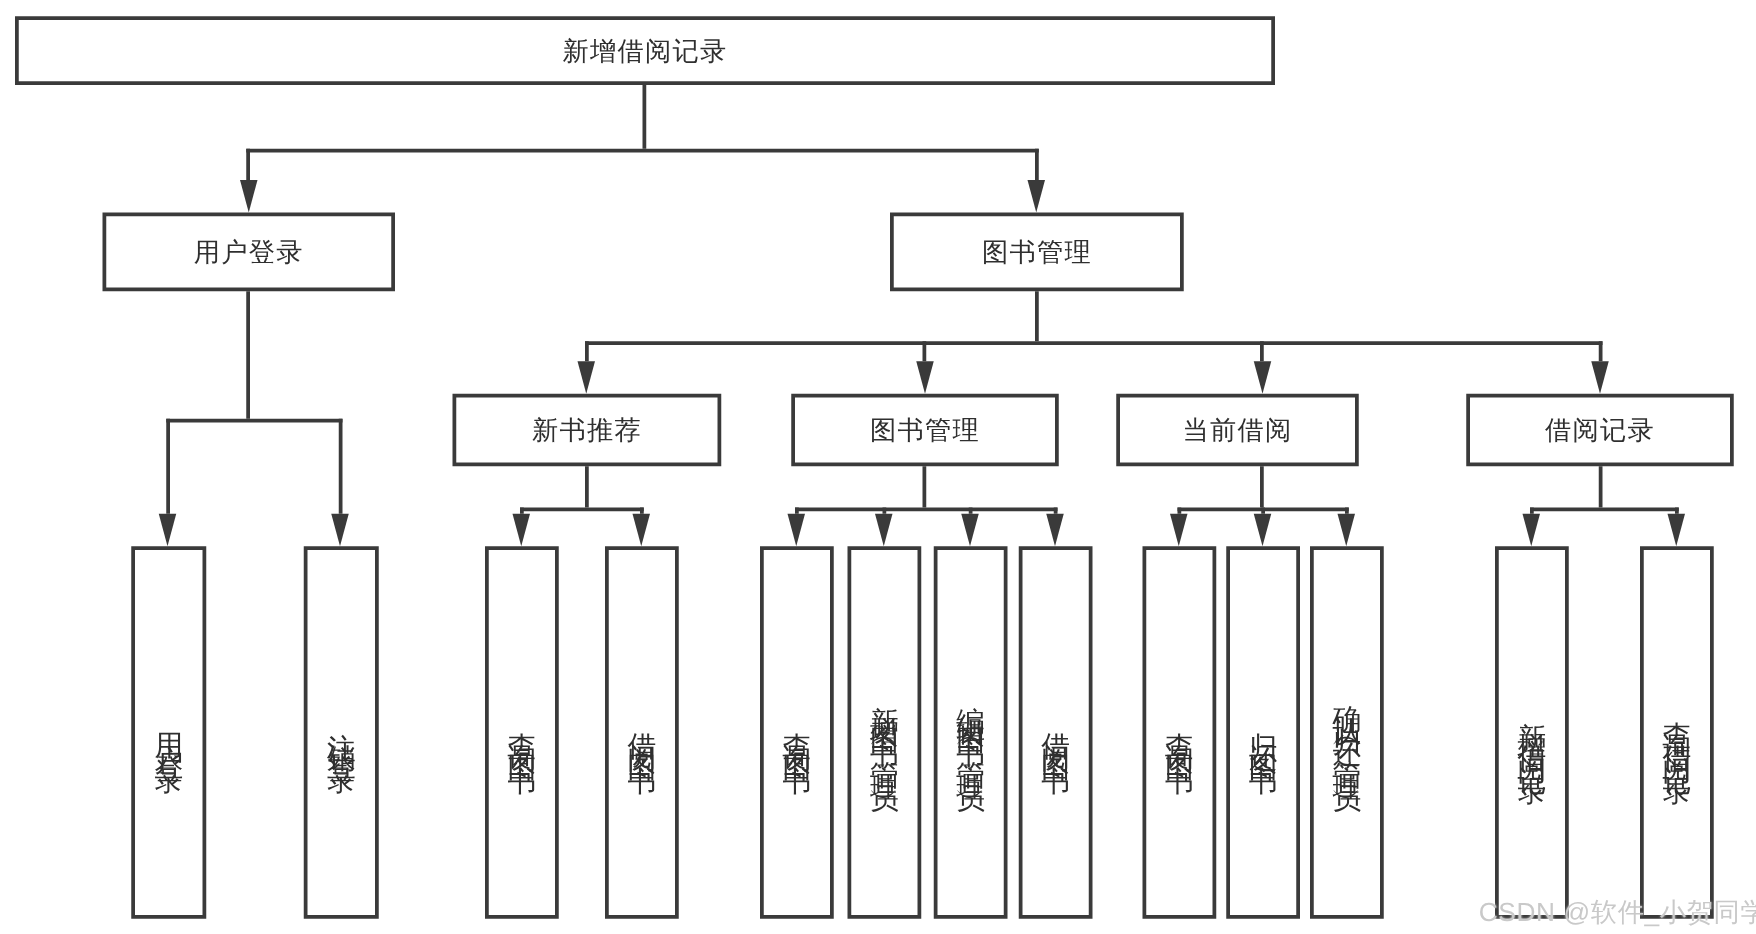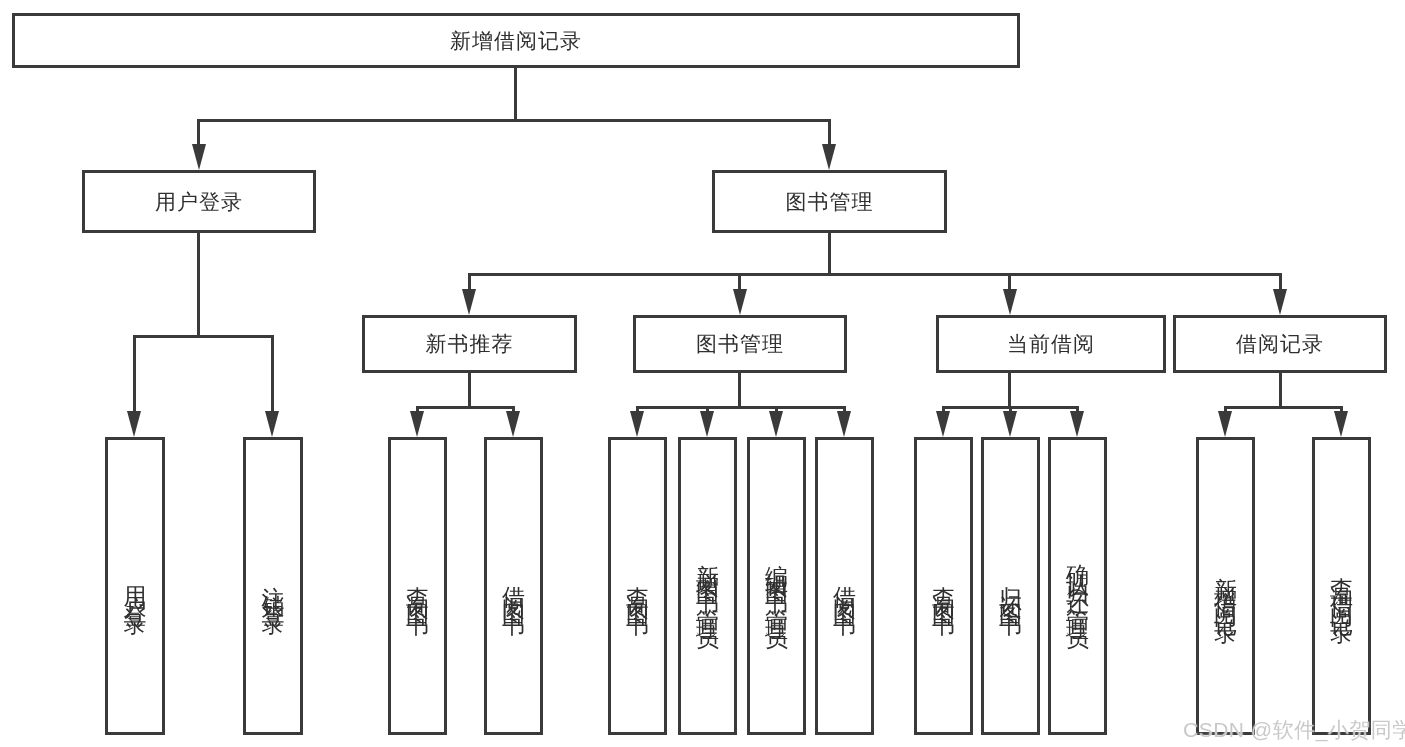--- a/index.html
+++ b/index.html
@@ -44,21 +44,21 @@
   <div class="box h-box" style="left:362px;top:315px;width:215px;height:58px">
     <span class="lbl">新书推荐</span>
   </div>
 
   <div class="box h-box" style="left:712px;top:170px;width:235px;height:63px">
     <span class="lbl">图书管理</span>
   </div>
   <div class="box h-box" style="left:633px;top:315px;width:214px;height:58px">
     <span class="lbl">图书管理</span>
   </div>
-  <div class="box h-box" style="left:936px;top:315px;width:230px;height:58px">
+  <div class="box h-box" style="left:893px;top:315px;width:194px;height:58px">
     <span class="lbl">当前借阅</span>
   </div>
   <div class="box h-box" style="left:1173px;top:315px;width:214px;height:58px">
     <span class="lbl">借阅记录</span>
   </div>
 
   <div class="box v-box" style="left:105px;top:437px;width:60px;height:298px">
     <span class="lbl">用户登录</span>
   </div>
   <div class="box v-box" style="left:243px;top:437px;width:60px;height:298px">

